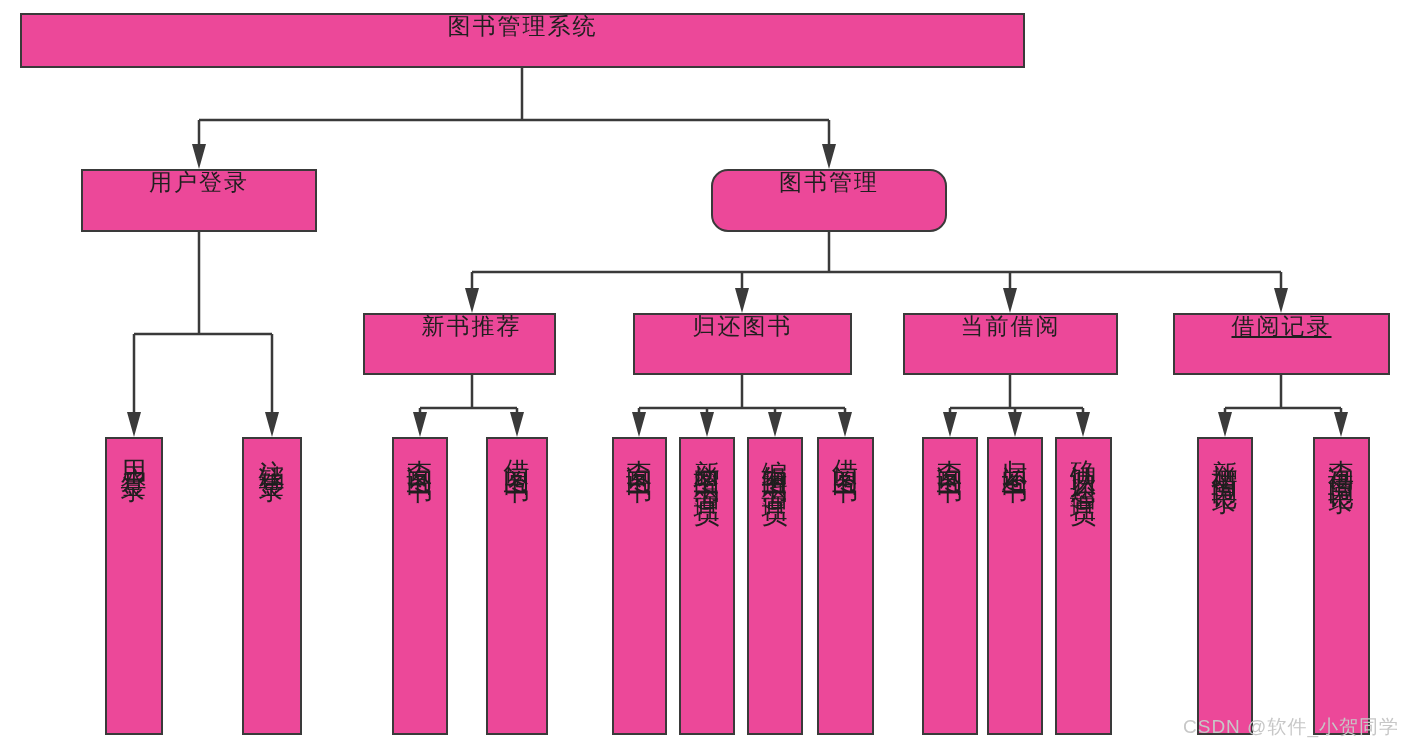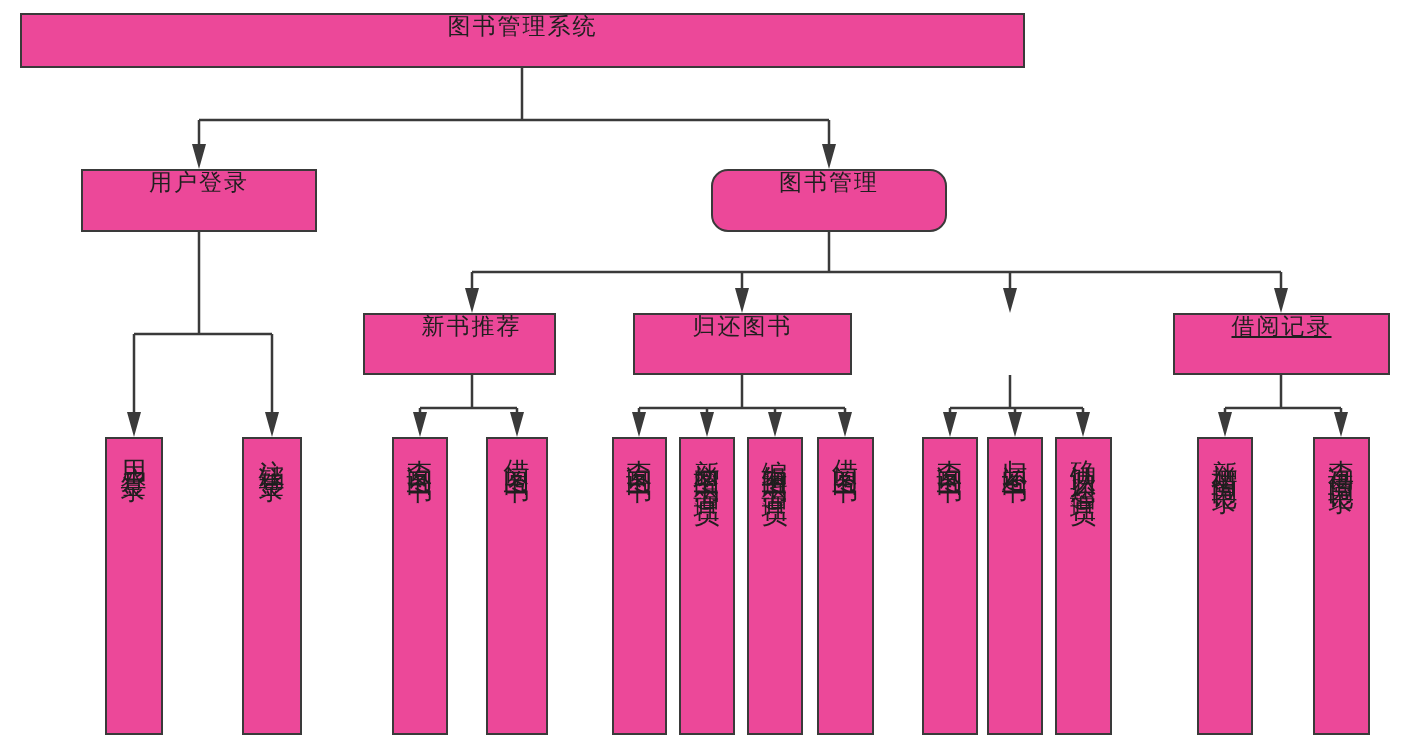--- a/index.html
+++ b/index.html
@@ -85,20 +85,23 @@
   <div class="node hnode" style="left:711px;top:169px;width:236px;height:63px;border-radius:17px;">
     <span>图书管理</span>
   </div>
 
   <div class="node hnode" style="left:363px;top:313px;width:193px;height:62px;padding-left:24px;">
     <span>新书推荐</span>
   </div>
   <div class="node hnode" style="left:633px;top:313px;width:219px;height:62px;">
     <span>归还图书</span>
   </div>
+  <div class="node hnode" style="left:903px;top:313px;width:215px;height:62px;">
+    <span>当前借阅</span>
+  </div>
   <div class="node hnode" style="left:1173px;top:313px;width:217px;height:62px;text-decoration:underline;">
     <span>借阅记录</span>
   </div>
 
   <div class="node vnode" style="left:105px;top:437px;width:58px;height:298px;">
     <span>用户登录</span>
   </div>
   <div class="node vnode" style="left:242px;top:437px;width:60px;height:298px;">
     <span>注销登录</span>
   </div>
@@ -133,14 +136,15 @@
     <span>确认归还（管理员）</span>
   </div>
 
   <div class="node vnode" style="left:1197px;top:437px;width:56px;height:298px;">
     <span>新增借阅记录</span>
   </div>
   <div class="node vnode" style="left:1313px;top:437px;width:57px;height:298px;">
     <span>查询借阅记录</span>
   </div>
 
+  <div id="watermark">CSDN @软件_小贺同学</div>
 
 </div>
 
 </body></html>

